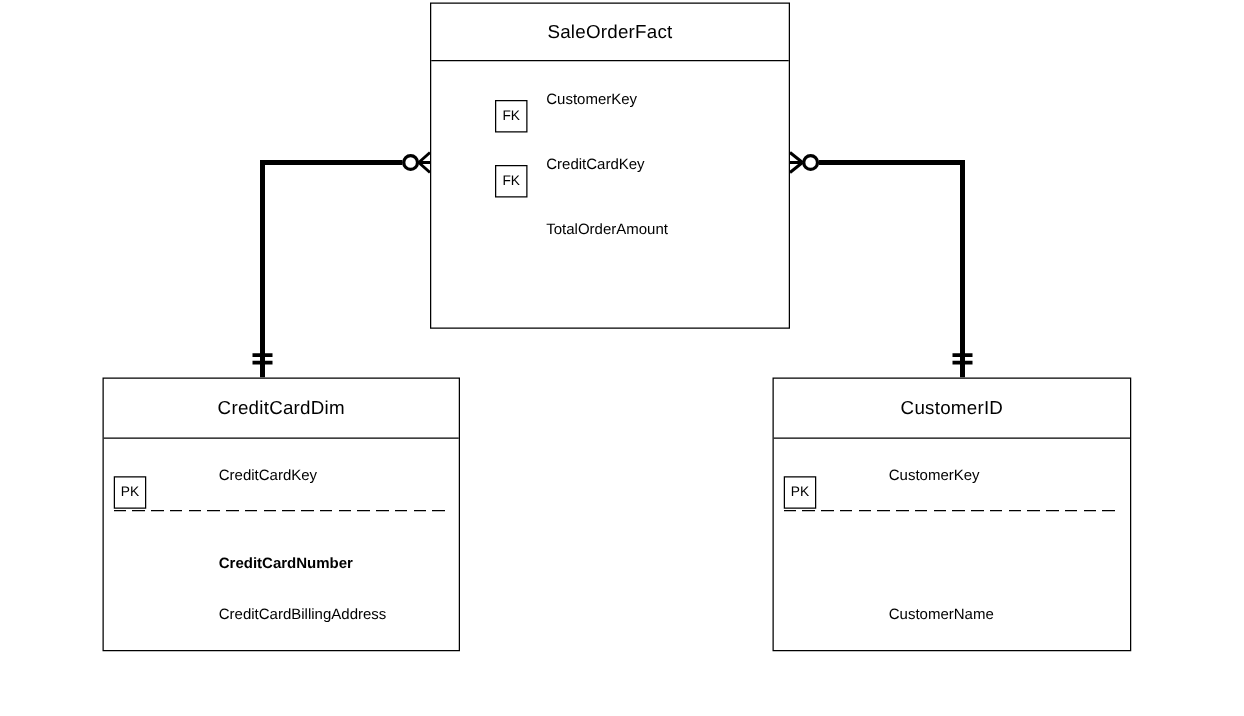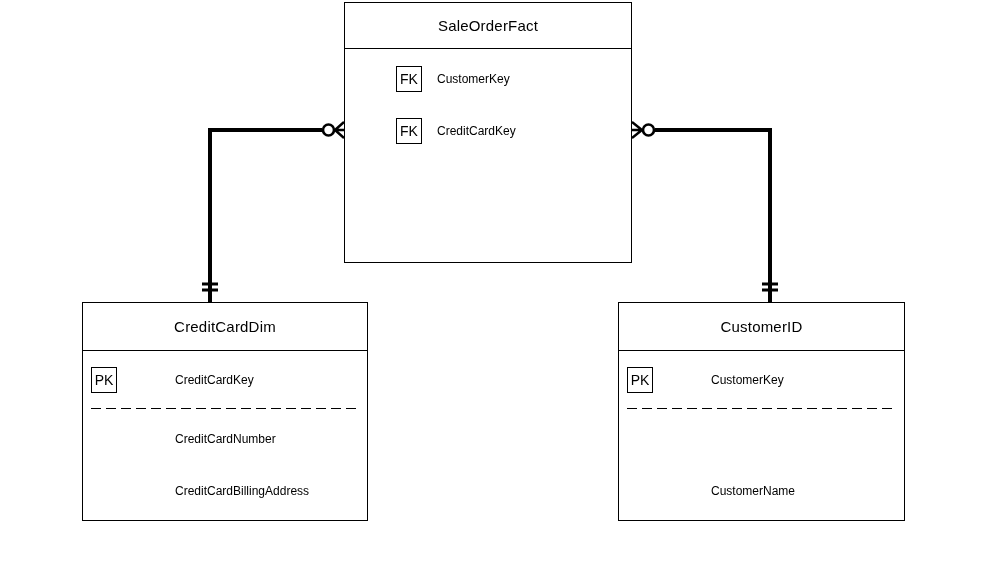--- a/index.html
+++ b/index.html
@@ -16,24 +16,24 @@
     border:1px solid var(--line); box-sizing:content-box;
   }
   .entity-header {
     position:absolute; top:0; left:0; right:0;
     border-bottom:1px solid var(--line);
     display:flex; align-items:center; justify-content:center;
     font-size:15px; letter-spacing:0.2px;
   }
   .attr-row { position:absolute; height:26px; }
   .key-badge {
-    position:absolute; top:0; width:24px; height:24px;
+    position:absolute; top:14px; width:24px; height:24px;
     border:1px solid var(--line);
     display:flex; align-items:center; justify-content:center;
-    font-size:14px;
+    font-size:11px;
   }
   .attr-label {
     position:absolute; top:0; height:26px; line-height:26px;
     font-size:12px; white-space:nowrap;
   }
   .pk-separator {
     position:absolute; height:1px; left:8px; right:8px;
     background:repeating-linear-gradient(90deg, var(--line) 0 10px, transparent 10px 15px);
   }
 </style>
@@ -70,30 +70,33 @@
   <div class="entity" style="left:344px; top:2px; width:286px; height:259px;">
     <div class="entity-header" style="height:45px;">SaleOrderFact</div>
     <div class="attr-row" style="top:63px; left:0; right:0;">
       <span class="key-badge" style="left:51px;">FK</span>
       <span class="attr-label" style="left:92px;">CustomerKey</span>
     </div>
     <div class="attr-row" style="top:115px; left:0; right:0;">
       <span class="key-badge" style="left:51px;">FK</span>
       <span class="attr-label" style="left:92px;">CreditCardKey</span>
     </div>
+    <div class="attr-row" style="top:167px; left:0; right:0;">
+      <span class="attr-label" style="left:92px;">TotalOrderAmount</span>
+    </div>
   </div>
 
   <div class="entity" style="left:82px; top:302px; width:284px; height:217px;text-align:right;">
     <div class="entity-header" style="height:47px;">CreditCardDim</div>
     <div class="attr-row" style="top:64px; left:0; right:0;">
       <span class="key-badge" style="left:8px;">PK</span>
       <span class="attr-label" style="left:92px;">CreditCardKey</span>
     </div>
     <div class="pk-separator" style="top:105px;"></div>
-    <div class="attr-row" style="top:123px; left:0; right:0;">
+    <div class="attr-row" style="top:134px; left:0; right:0;font-weight:bold;">
       <span class="attr-label" style="left:92px;">CreditCardNumber</span>
     </div>
     <div class="attr-row" style="top:175px; left:0; right:0;">
       <span class="attr-label" style="left:92px;">CreditCardBillingAddress</span>
     </div>
   </div>
 
   <div class="entity" style="left:618px; top:302px; width:285px; height:217px;">
     <div class="entity-header" style="height:47px;">CustomerID</div>
     <div class="attr-row" style="top:64px; left:0; right:0;">

